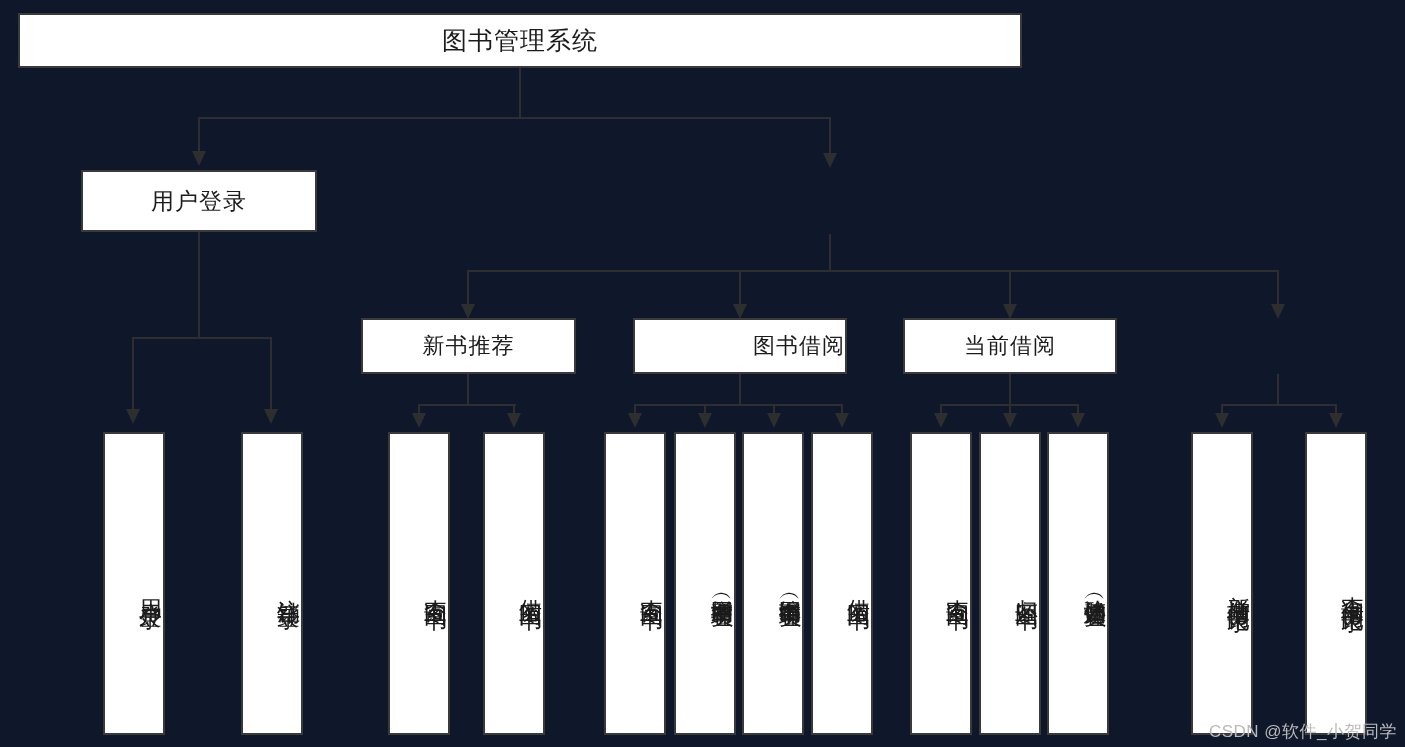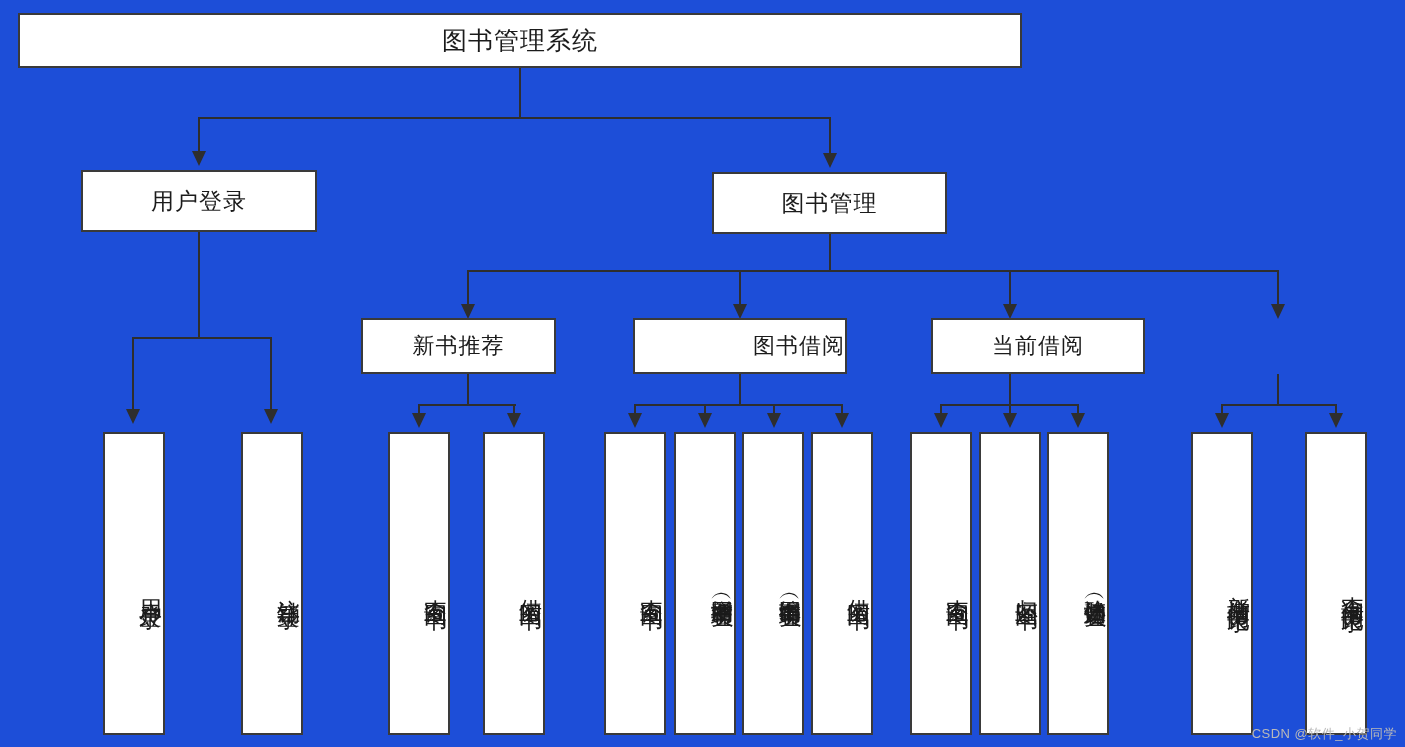--- a/index.html
+++ b/index.html
@@ -4,21 +4,21 @@
 <style>
   html,body{margin:0;padding:0;background:#ffffff;}
   body{
     font-family:"Liberation Sans","DejaVu Sans",sans-serif;
     color:#1a1a1a;
   }
   #stage{
     position:relative;
     width:1405px;
     height:747px;
-    background:#1d4ed8;
+    background:#0f172a;
     overflow:hidden;
   }
   
   .box{
     position:absolute;
     box-sizing:border-box;
     border:2px solid #3a3a3a;
     background:#ffffff;
     display:flex;
     align-items:center;
@@ -56,21 +56,21 @@
     width:0;height:0;
     border-left:7px solid transparent;
     border-right:7px solid transparent;
     border-top:15px solid #2e2e2e;
   }
   
   #watermark{
     position:absolute;
     right:8px;
     bottom:4px;
-    font-size:13px;
+    font-size:17px;
     color:#b9b9b9;
     white-space:nowrap;
     letter-spacing:0.5px;
   }
 </style>
 </head>
 <body>
 
 <div id="stage">
 
@@ -80,50 +80,47 @@
 
   <div class="vline" style="left:519px;top:68px;height:49px;"></div>
   <div class="hline" style="left:199px;top:117px;width:632px;"></div>
   <div class="vline" style="left:198px;top:117px;height:34px;"></div>
   <div class="arrow" style="left:192px;top:151px;"></div>
   <div class="vline" style="left:829px;top:117px;height:36px;"></div>
   <div class="arrow" style="left:823px;top:153px;"></div>
 
   <div class="box lvl2" style="left:81px;top:170px;width:236px;height:62px;">
     <span>用户登录</span>
-  </div>
-  <div class="box lvl2" style="left:712px;top:172px;width:235px;height:62px;">
-    <span>图书管理</span>
   </div>
 
   <div class="vline" style="left:198px;top:232px;height:105px;"></div>
   <div class="hline" style="left:133px;top:337px;width:139px;"></div>
   <div class="vline" style="left:132px;top:337px;height:72px;"></div>
   <div class="arrow" style="left:126px;top:409px;"></div>
   <div class="vline" style="left:270px;top:337px;height:72px;"></div>
   <div class="arrow" style="left:264px;top:409px;"></div>
 
   <div class="vline" style="left:829px;top:234px;height:36px;"></div>
   <div class="hline" style="left:468px;top:270px;width:811px;"></div>
   <div class="vline" style="left:467px;top:270px;height:34px;"></div>
   <div class="arrow" style="left:461px;top:304px;"></div>
   <div class="vline" style="left:739px;top:270px;height:34px;"></div>
   <div class="arrow" style="left:733px;top:304px;"></div>
   <div class="vline" style="left:1009px;top:270px;height:34px;"></div>
   <div class="arrow" style="left:1003px;top:304px;"></div>
   <div class="vline" style="left:1277px;top:270px;height:34px;"></div>
   <div class="arrow" style="left:1271px;top:304px;"></div>
 
-  <div class="box lvl3" style="left:361px;top:318px;width:195px;height:56px;">
+  <div class="box lvl3" style="left:361px;top:318px;width:215px;height:56px;">
     <span>新书推荐</span>
   </div>
   <div class="box lvl3" style="left:633px;top:318px;width:214px;height:56px;justify-content:flex-end;">
     <span>图书借阅</span>
   </div>
-  <div class="box lvl3" style="left:931px;top:318px;width:214px;height:56px;">
+  <div class="box lvl3" style="left:903px;top:318px;width:214px;height:56px;">
     <span>当前借阅</span>
   </div>
 
   <div class="vline" style="left:467px;top:374px;height:30px;"></div>
   <div class="hline" style="left:419px;top:404px;width:97px;"></div>
   <div class="vline" style="left:418px;top:404px;height:11px;"></div>
   <div class="arrow" style="left:412px;top:413px;"></div>
   <div class="vline" style="left:513px;top:404px;height:11px;"></div>
   <div class="arrow" style="left:507px;top:413px;"></div>
 

